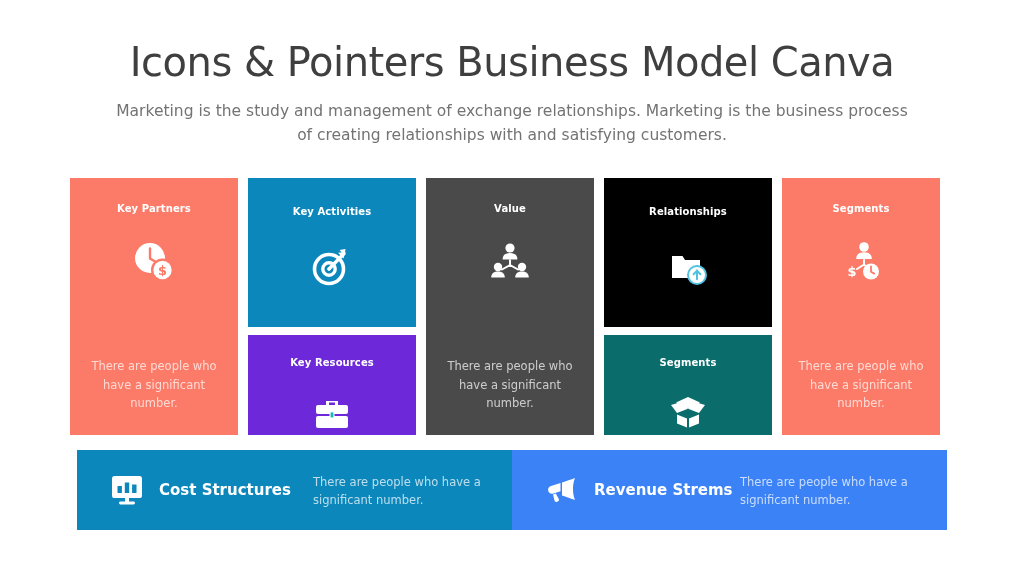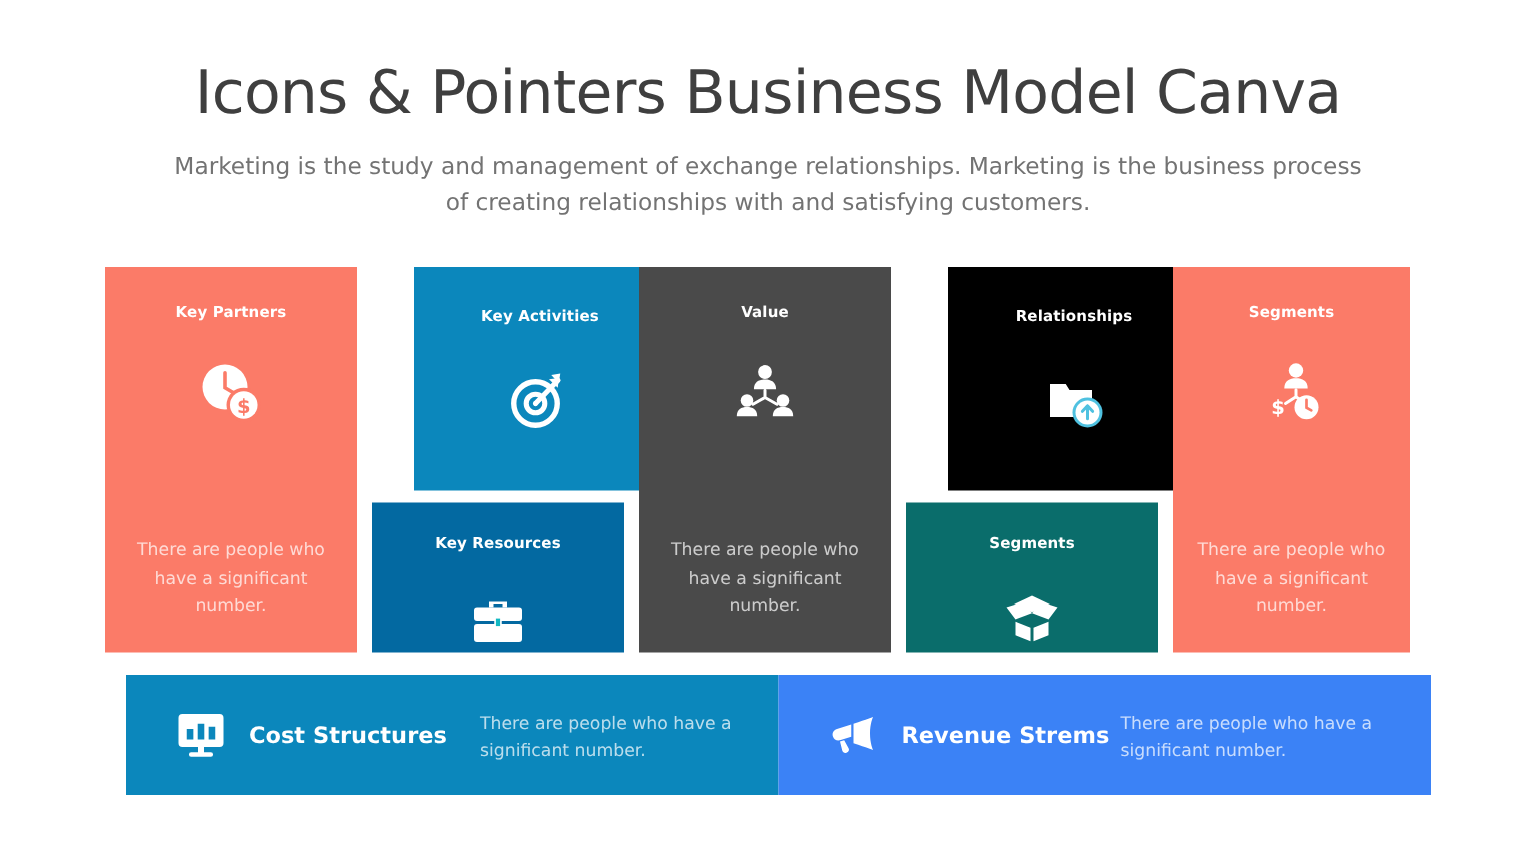--- a/index.html
+++ b/index.html
@@ -59,21 +59,21 @@
   }
   .col-wide { width: 158px; }
 
   .card {
     position: relative;
     width: 100%;
     color: #ffffff;
     overflow: hidden;
   }
   .card-full { height: 257px; }
-  .card-half-top { height: 172px; margin-left: 28px; }
+  .card-half-top { height: 172px; }
   .card-half-bottom { height: 115px; }
 
   .card-title {
     position: absolute;
     left: 0; right: 0;
     text-align: center;
     font-size: 10px;
     font-weight: bold;
     color: #ffffff;
     letter-spacing: 0.1px;
@@ -104,21 +104,21 @@
     font-weight: normal;
   }
 
   
   .bottom {
     position: absolute;
     left: 70px; top: 450px;
     width: 884px;
     height: 56px;
     display: flex;
-    justify-content: flex-end;
+    justify-content: center;
   }
   .bar {
     position: relative;
     width: 435px;
     height: 80px;
     display: flex;
     align-items: center;
     color: #ffffff;
   }
   .bar-icon {
@@ -184,21 +184,21 @@
           <svg width="44" height="42" viewBox="0 0 44 42">
             <circle cx="19" cy="24" r="14.5" fill="none" stroke="#ffffff" stroke-width="3.6"></circle>
             <circle cx="19" cy="24" r="6.2" fill="none" stroke="#ffffff" stroke-width="3.4"></circle>
             <circle cx="19" cy="24" r="1.6" fill="#ffffff"></circle>
             <path d="M19 24 L34 8.5" stroke="#ffffff" stroke-width="3.4" stroke-linecap="round"></path>
             <path d="M29.5 5 L35.5 4 L34.5 10.5 Z" fill="#ffffff"></path>
             <path d="M33.8 13.5 L28 7.8 L34.6 7 Z" fill="#ffffff"></path>
           </svg>
         </div>
       </div>
-      <div class="card card-half-bottom" style="background:#0369a1;">
+      <div class="card card-half-bottom" style="background:#6d28d9;">
         <div class="card-title t-halfb">Key Resources</div>
         <div class="card-icon i-halfb">
           <svg width="44" height="38" viewBox="0 0 44 38">
             <path d="M16 7 L16 11 L19 11 L19 8.6 L25 8.6 L25 11 L28 11 L28 7 Z" fill="#ffffff"></path>
             <rect x="6" y="11" width="32" height="9" rx="2" fill="#ffffff"></rect>
             <rect x="6" y="22" width="32" height="12" rx="2" fill="#ffffff"></rect>
             <rect x="19.5" y="17" width="5" height="8" rx="1.2" fill="#ffffff"></rect>
             <rect x="20.6" y="18.4" width="2.8" height="5" fill="#12B8C2"></rect>
           </svg>
         </div>

